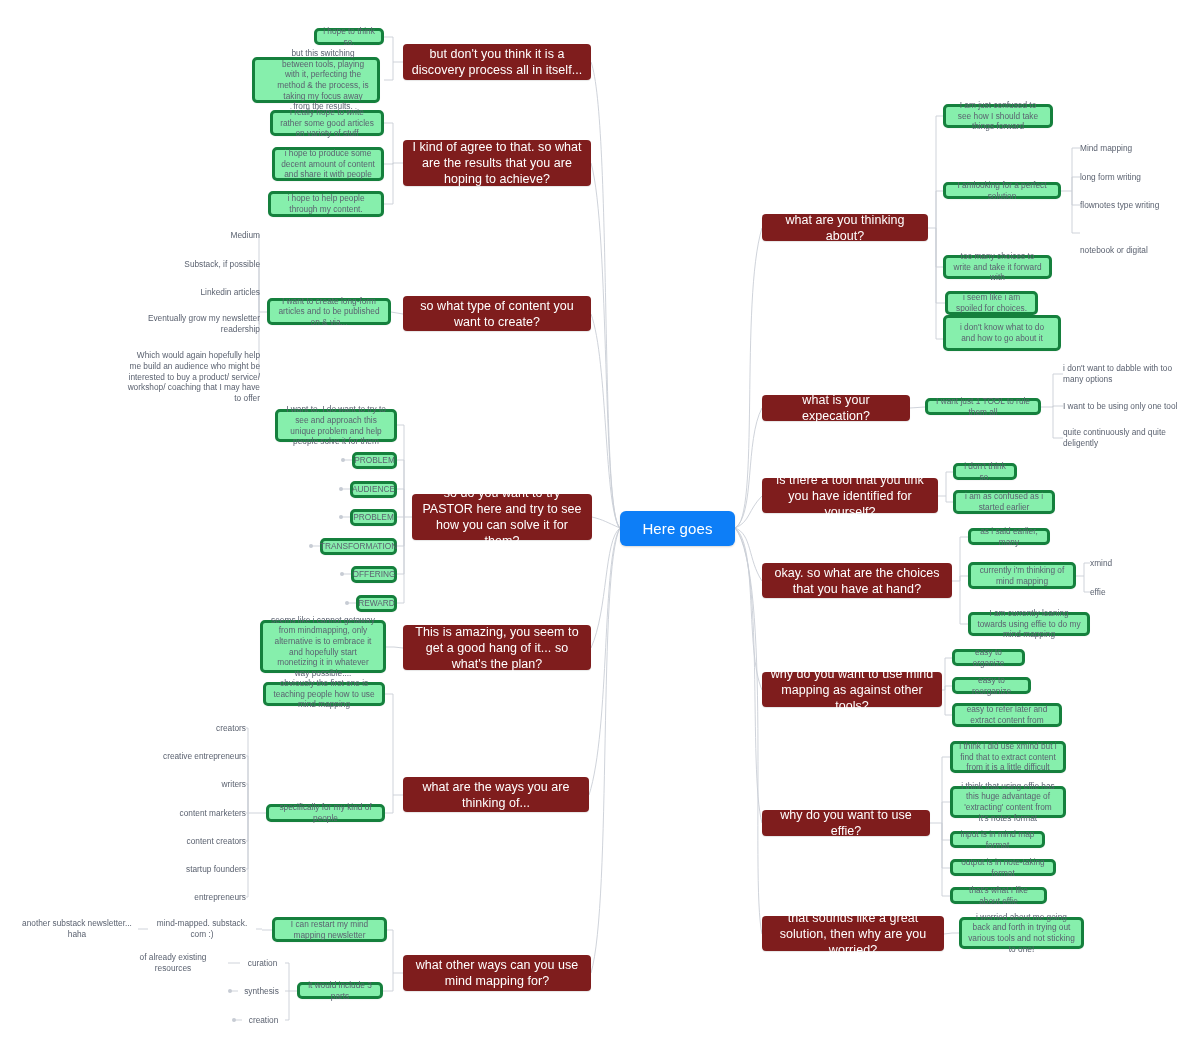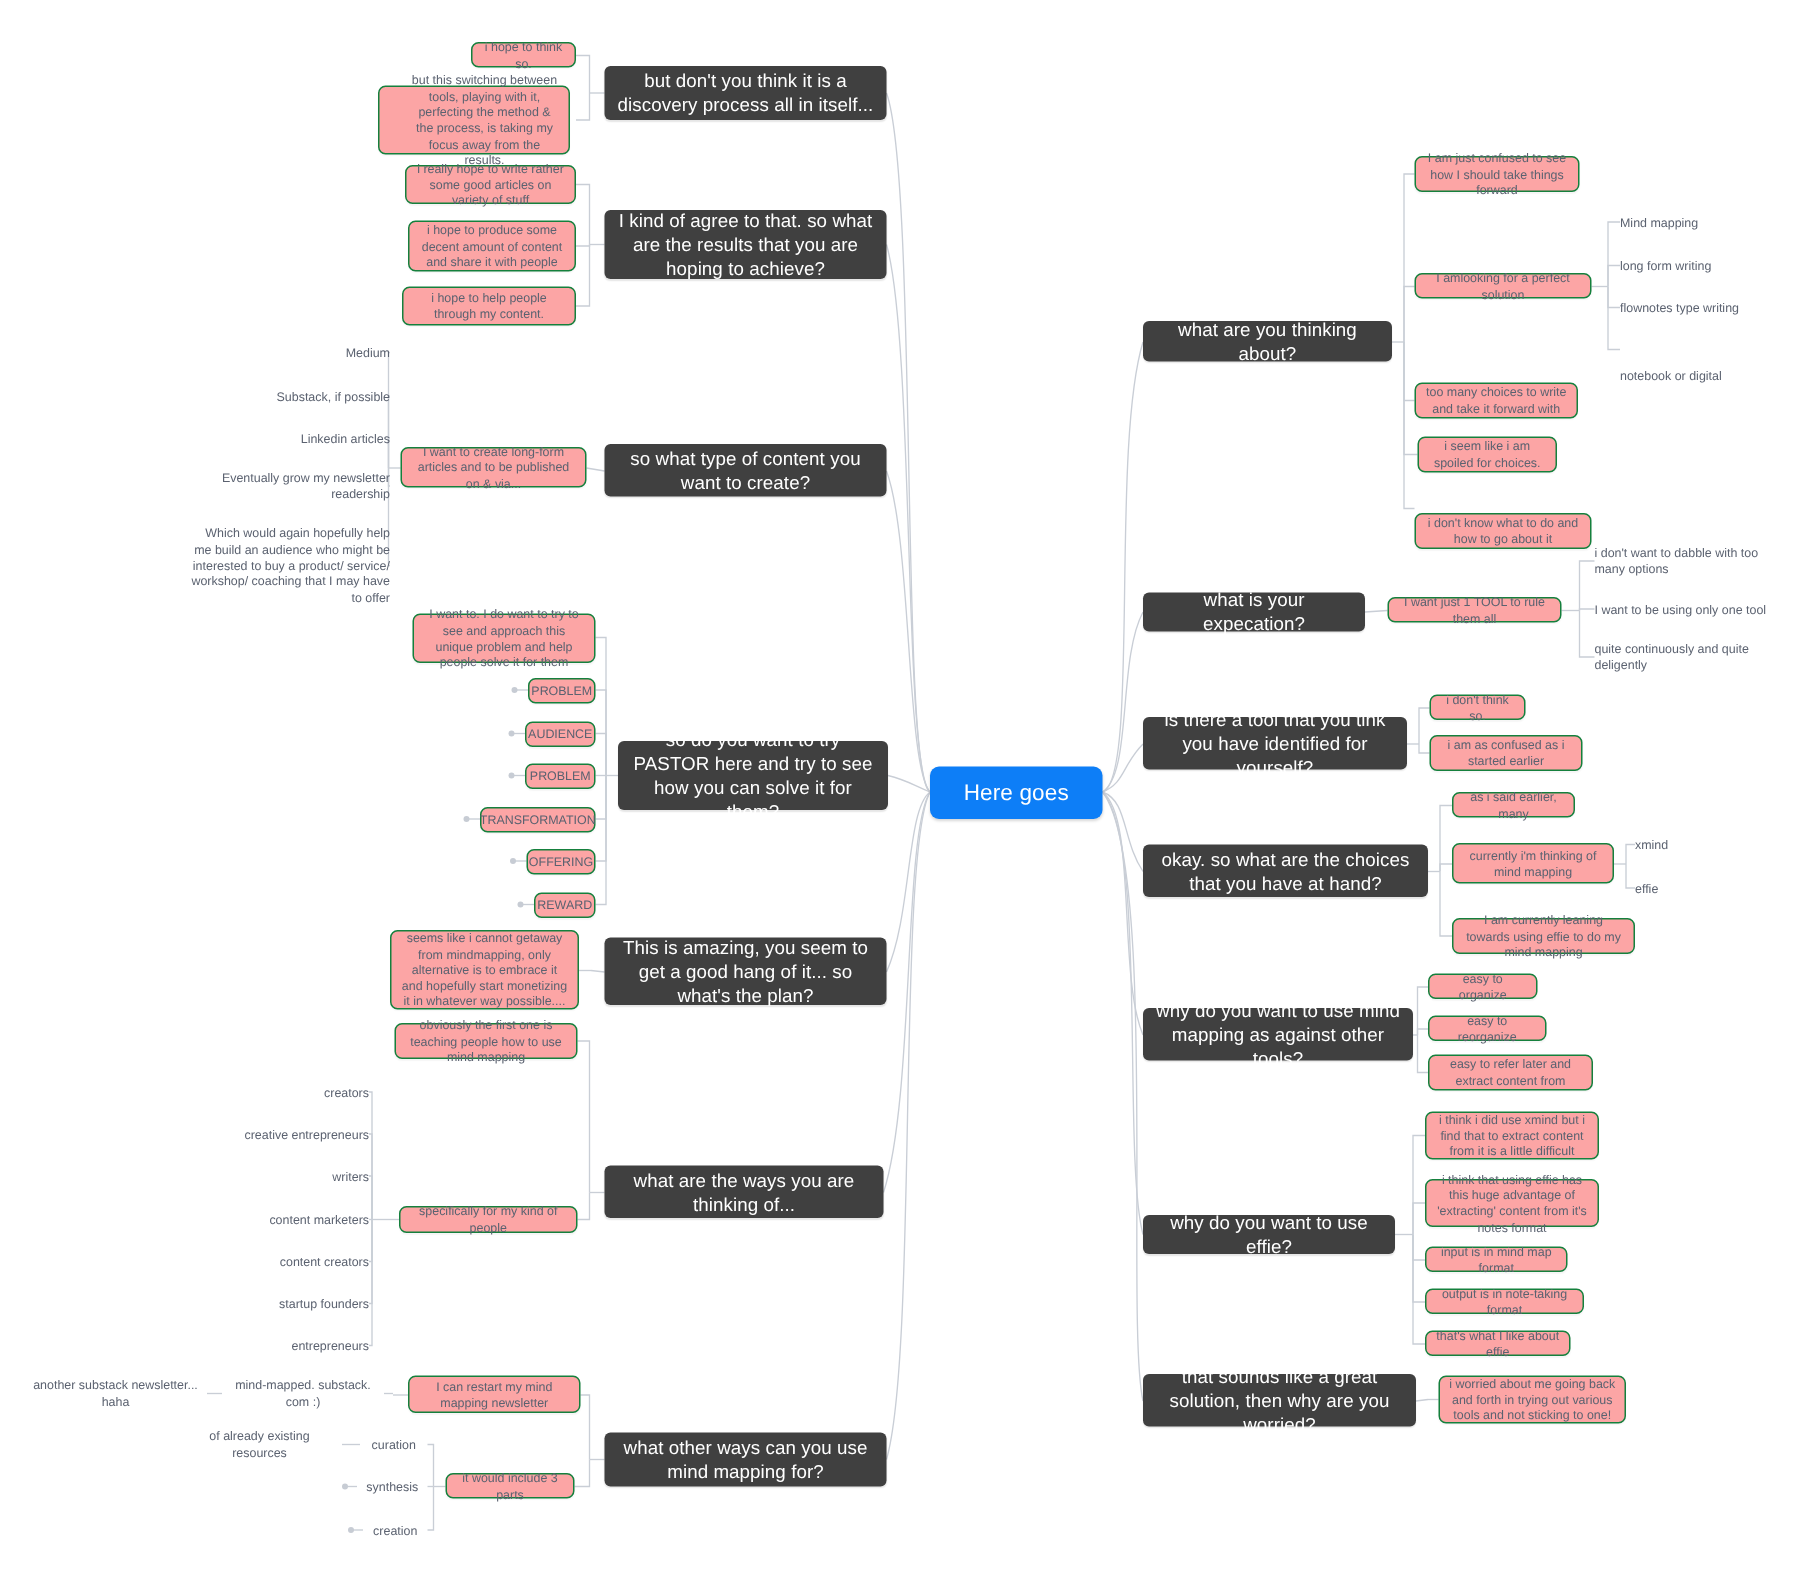--- a/index.html
+++ b/index.html
@@ -46,34 +46,34 @@
     background: #0d7ef7;
     color: #ffffff;
     border-radius: 6px;
     font-size: 15px;
     letter-spacing: .1px;
     box-shadow: 0 1px 2px rgba(0,0,0,.16);
   }
 
   
   .node.branch {
-    background: #404040;
+    background: #7f1d1d;
     color: #ffffff;
     border-radius: 4px;
     font-size: 12.5px;
     padding: 5px 8px;
     letter-spacing: .05px;
     box-shadow: 0 1px 1px rgba(0,0,0,.10);
   }
 
   
   .node.box {
-    background: #fca5a5;
+    background: #86efac;
     color: #5b6270;
-    border: 1px solid #15803d;
+    border: 3px solid #15803d;
     border-radius: 5px;
     font-size: 8.3px;
     padding: 4px 6px;
     box-shadow: 0 1px 1px rgba(0,0,0,.04);
   }
 
   
   .node.plain {
     color: #5b6270;
     font-size: 8.3px;
@@ -316,21 +316,21 @@
 
   <div class="node branch" style="left:762px;top:214px;width:166px;height:27px;">what are you thinking about?</div>
   <div class="node box" style="left:943px;top:104px;width:110px;height:24px;">I am just confused to see how I should take things forward</div>
   <div class="node box" style="left:943px;top:182px;width:118px;height:17px;">I amlooking for a perfect solution</div>
   <div class="node plain right" style="left:1080px;top:142px;width:100px;height:12px;">Mind mapping</div>
   <div class="node plain right" style="left:1080px;top:171px;width:100px;height:12px;">long form writing</div>
   <div class="node plain right" style="left:1080px;top:199px;width:110px;height:12px;">flownotes type writing</div>
   <div class="node plain right" style="left:1080px;top:216px;width:105px;height:12px;margin-top:28px;">notebook or digital</div>
   <div class="node box" style="left:943px;top:255px;width:109px;height:24px;">too many choices to write and take it forward with</div>
   <div class="node box" style="left:945px;top:291px;width:93px;height:24px;">i seem like i am spoiled for choices.</div>
-  <div class="node box" style="left:943px;top:342px;width:118px;height:24px;">i don't know what to do and how to go about it</div>
+  <div class="node box" style="left:943px;top:315px;width:118px;height:36px;">i don't know what to do and how to go about it</div>
 
   <div class="node branch" style="left:762px;top:395px;width:148px;height:26px;">what is your expecation?</div>
   <div class="node box" style="left:925px;top:398px;width:116px;height:17px;">I want just 1 TOOL to rule them all</div>
   <div class="node plain right" style="left:1063px;top:363px;width:128px;height:22px;">i don't want to dabble with too many options</div>
   <div class="node plain right" style="left:1063px;top:400px;width:128px;height:12px;">I want to be using only one tool</div>
   <div class="node plain right" style="left:1063px;top:427px;width:128px;height:22px;">quite continuously and quite deligently</div>
 
   <div class="node branch" style="left:762px;top:478px;width:176px;height:35px;">is there a tool that you tink you have identified for yourself?</div>
   <div class="node box" style="left:953px;top:463px;width:64px;height:17px;">i don't think so.</div>
   <div class="node box" style="left:953px;top:490px;width:102px;height:24px;">i am as confused as i started earlier</div>

